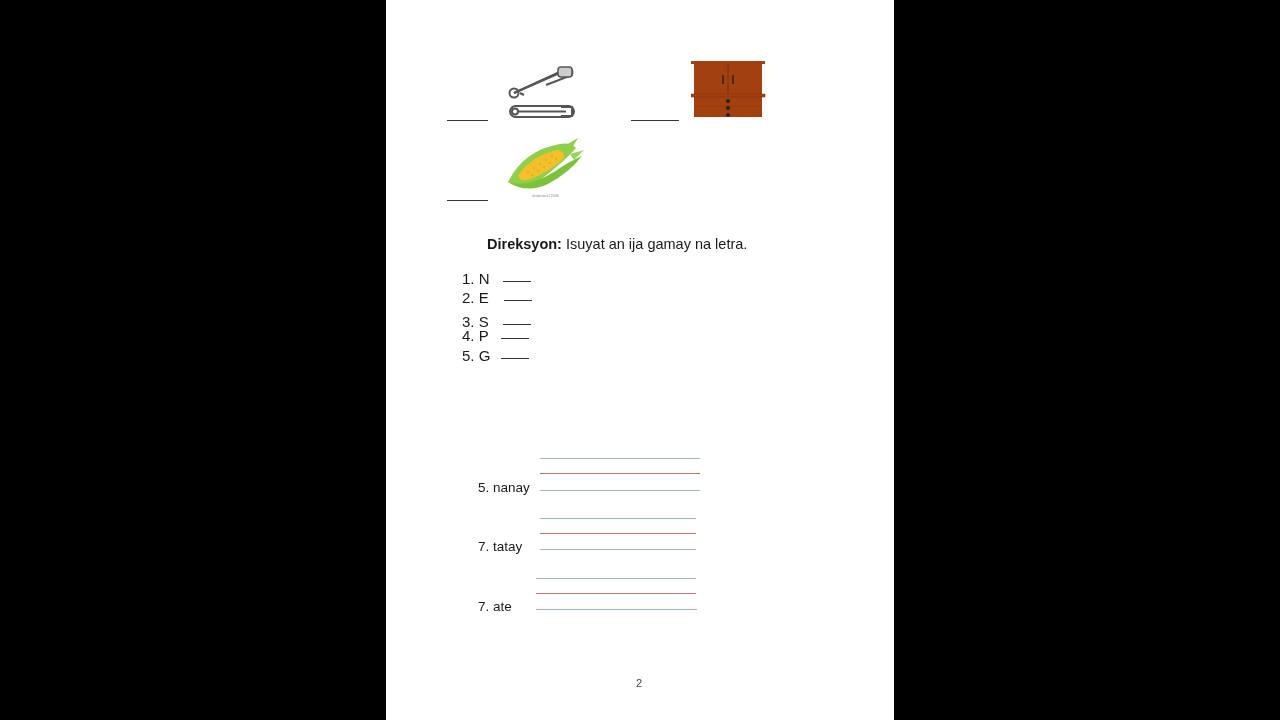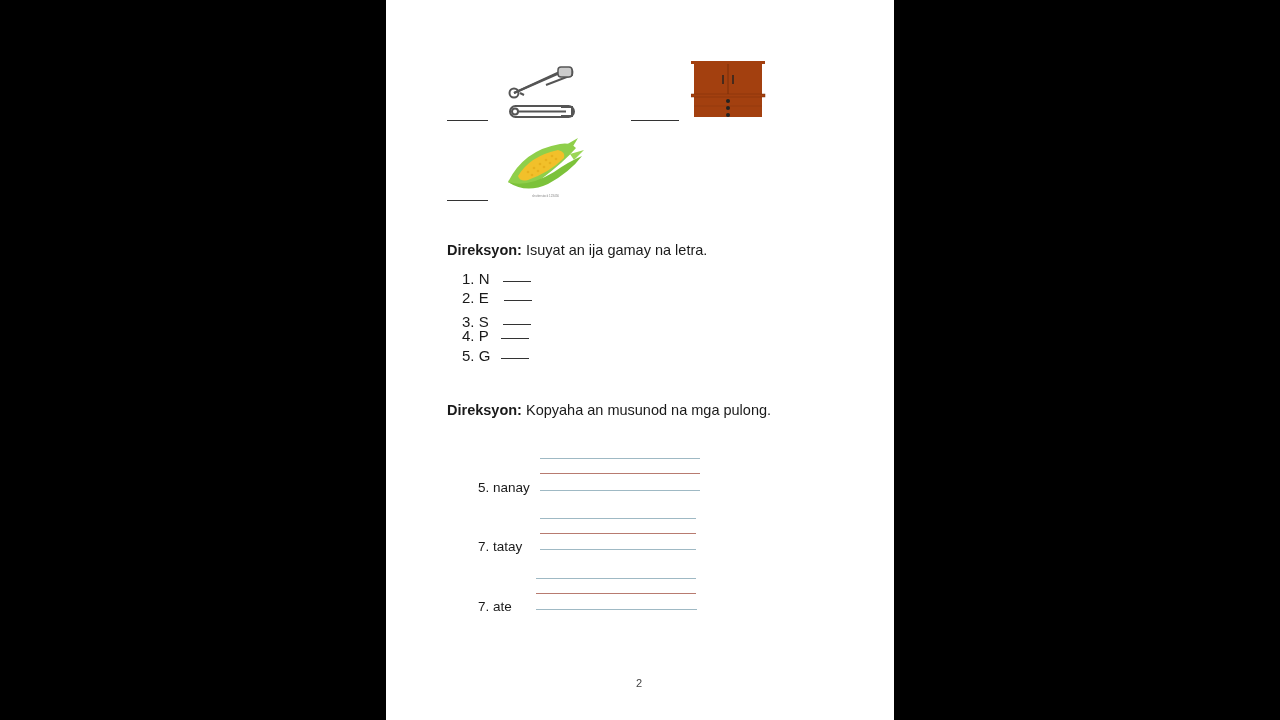--- a/index.html
+++ b/index.html
@@ -73,21 +73,21 @@
           <circle cx="46" cy="25" r="1.3"></circle>
         <circle cx="52" cy="21" r="1.3"></circle>
       </g>
       <path d="M4 44 Q24 50 50 34 Q64 24 78 18 Q66 34 44 46 Q22 56 4 44Z" fill="#7cc23a"></path>
       <path d="M60 8 L74 0 L68 10Z" fill="#8fcf4a"></path>
       <path d="M66 16 L80 12 L70 22Z" fill="#9ad656"></path>
     </svg>
     <div class="abs" style="left:28px;top:56px;font-size:3px;color:#888;">shutterstock 123456</div>
   </div>
 
-  <div class="dir" style="top:242px;">
+  <div class="dir" style="top:236px;margin-left:40px;">
     <b>Direksyon:</b><span> Isuyat an ija gamay na letra.</span>
   </div>
 
   <div class="li" style="top:270px;">
     <span>1.</span> <span>N</span>
     <span class="ans" style="left:41px;"></span>
   </div>
   <div class="li" style="top:289px;">
     <span>2.</span> <span>E</span>
     <span class="ans" style="left:42px;"></span>
@@ -98,23 +98,20 @@
   </div>
   <div class="li" style="top:327px;">
     <span>4.</span> <span>P</span>
     <span class="ans" style="left:39px;"></span>
   </div>
   <div class="li" style="top:347px;">
     <span>5.</span> <span>G</span>
     <span class="ans" style="left:39px;"></span>
   </div>
 
-  <div class="dir" style="top:402px;">
-    <b>Direksyon:</b><span> Kopyaha an musunod na mga pulong.</span>
-  </div>
 
   <div class="gl blue" style="left:154px;top:458px;width:160px;"></div>
   <div class="gl red" style="left:154px;top:473px;width:160px;"></div>
   <div class="copy-label" style="left:92px;top:480px;">5. nanay</div>
   <div class="gl blue" style="left:154px;top:490px;width:160px;"></div>
 
   <div class="gl blue" style="left:154px;top:518px;width:156px;"></div>
   <div class="gl red" style="left:154px;top:533px;width:156px;"></div>
   <div class="copy-label" style="left:92px;top:539px;">7. tatay</div>
   <div class="gl blue" style="left:154px;top:549px;width:156px;"></div>

